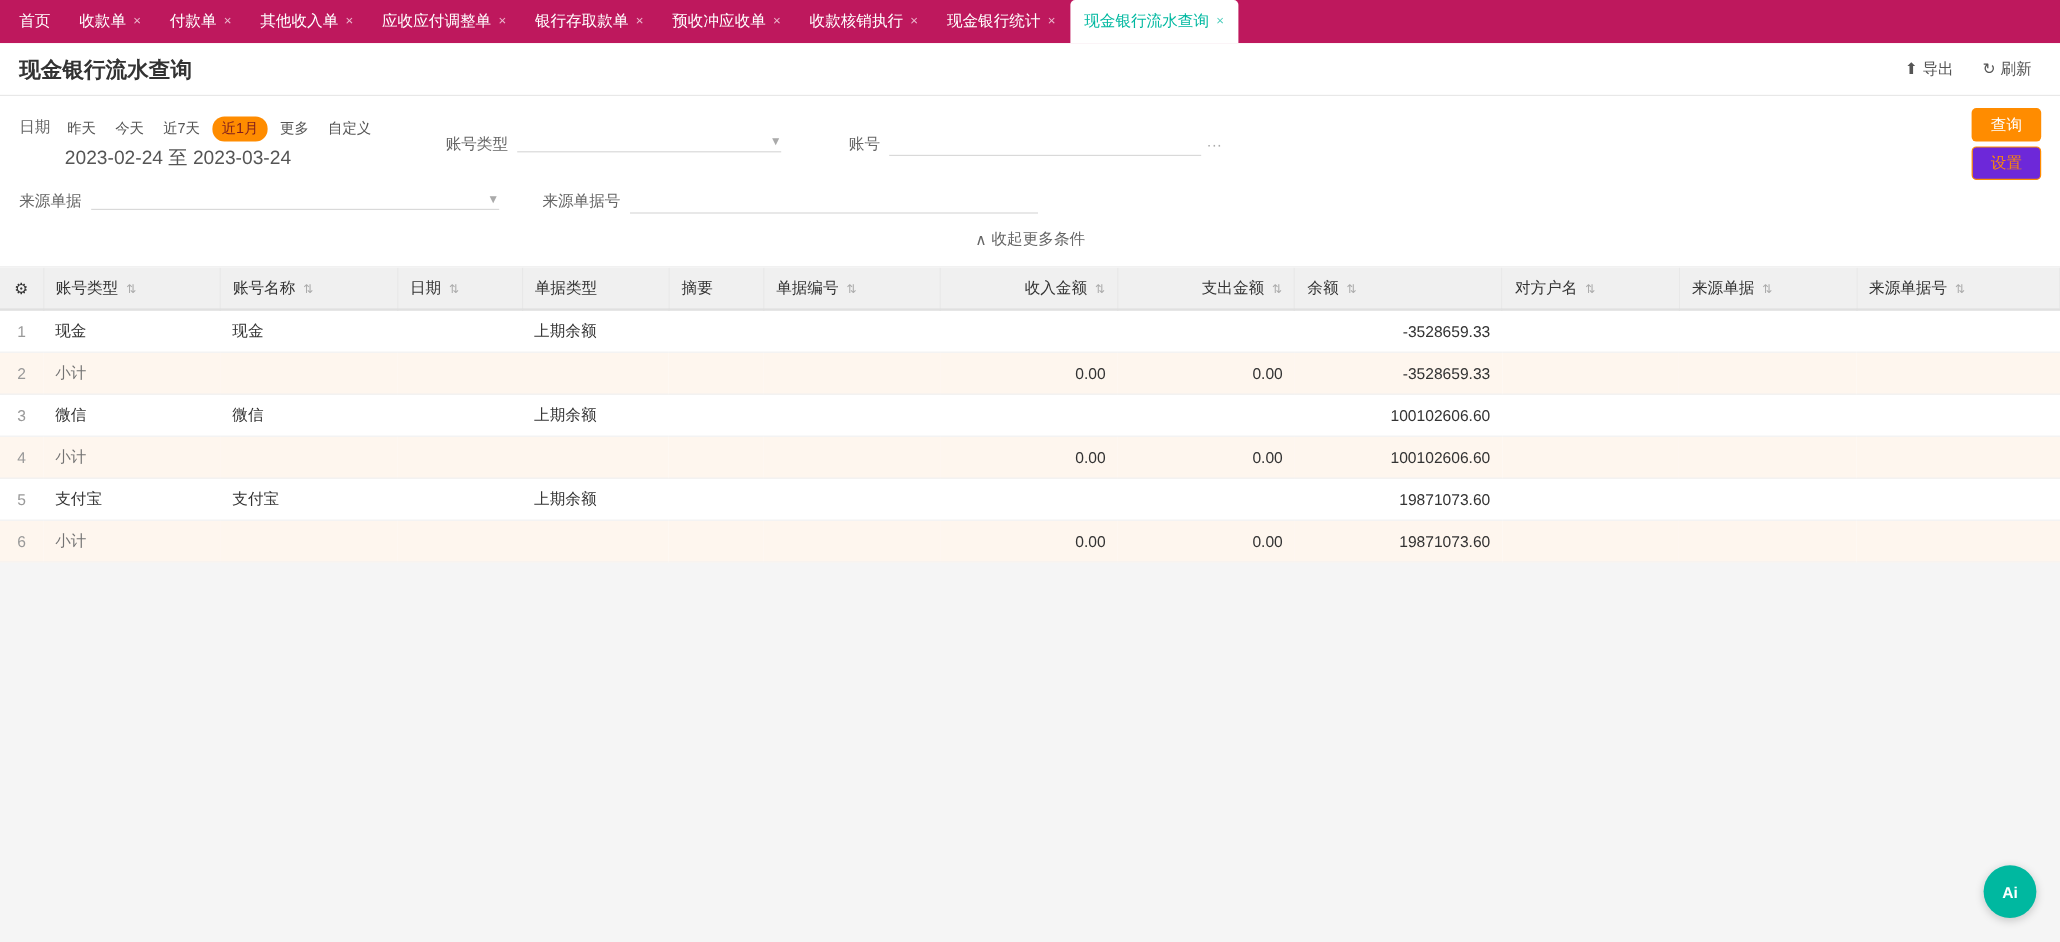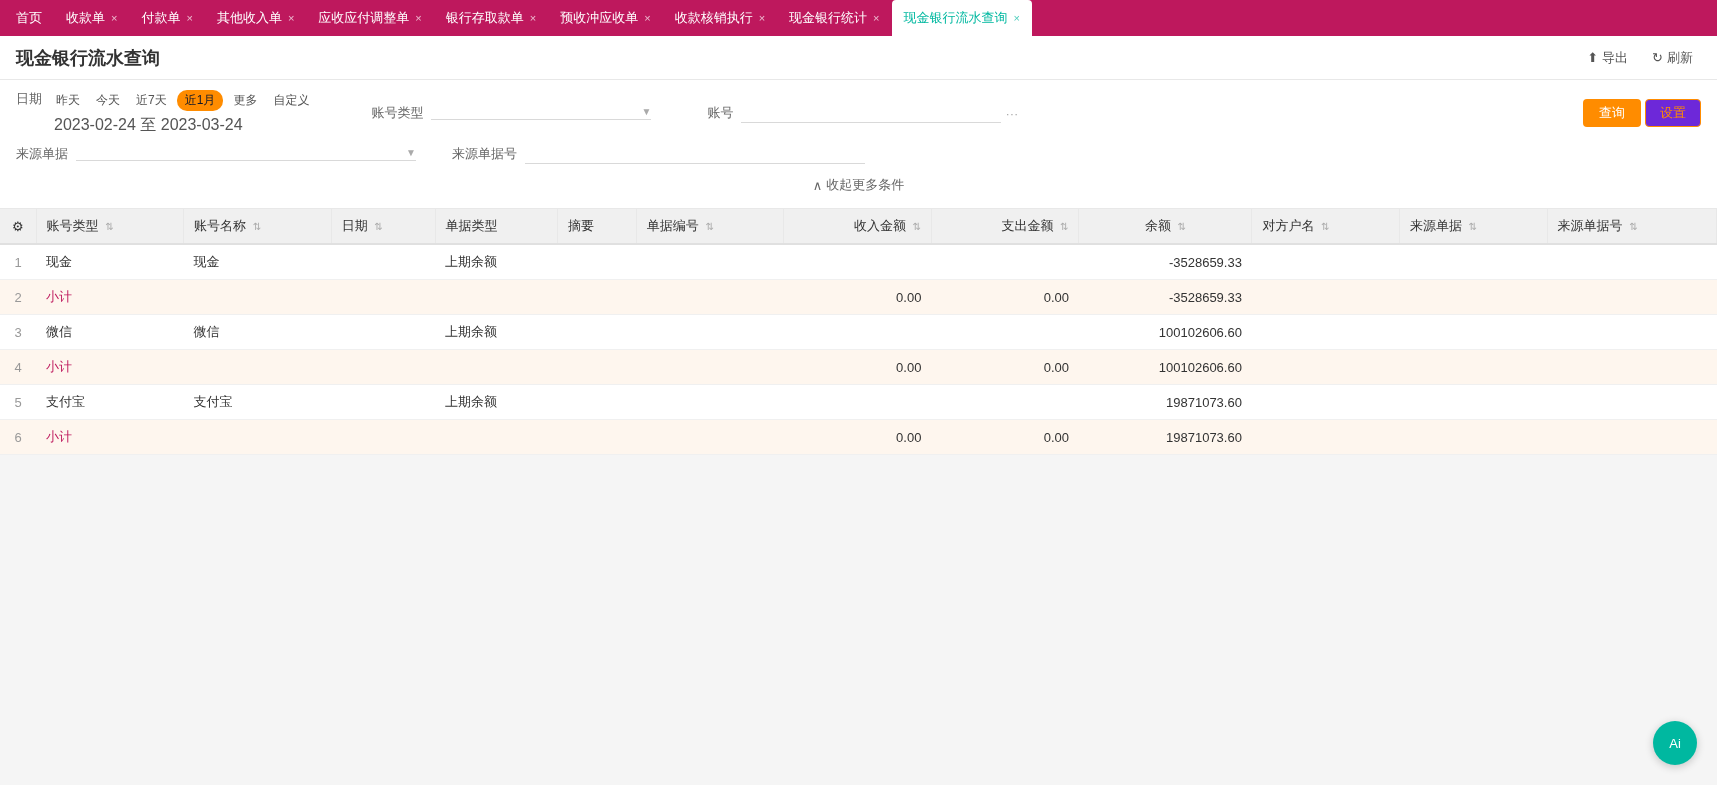--- a/index.html
+++ b/index.html
@@ -91,21 +91,21 @@
     }
     .date-shortcut {
       padding: 2px 6px;
       cursor: pointer;
       color: #555;
       font-size: 12px;
       border-radius: 3px;
     }
     .date-shortcut.active {
       background: #ff8c00;
-      color: #0f172a;
+      color: #7f1d1d;
       border-radius: 10px;
       padding: 2px 8px;
     }
     .date-range {
       color: #555;
       font-size: 16px;
       margin-left: 4px;
     }
     .filter-select {
       display: flex;
@@ -216,21 +216,21 @@
       background: #fef6ee;
     }
     tbody td {
       padding: 8px 10px;
       color: #333;
       font-size: 13px;
       white-space: nowrap;
     }
     .td-number { text-align: right; }
     .td-index { color: #999; text-align: center; width: 36px; }
-    .subtotal-label { color: #be185d; }
+    .subtotal-label { color: #737373; }
   </style>
 </head>
 <body>
 
 <nav class="top-nav">
   <div class="nav-item">
     <span>首页</span>
   </div>
   <div class="nav-item">
     <span>收款单</span>
@@ -311,21 +311,21 @@
     </div>
 
     <div style="display:flex;align-items:center;gap:8px;margin-left:40px;justify-content:center;">
       <span class="filter-label">账号</span>
       <div class="account-no-area">
         <input class="filter-input" type="text" style="width: 260px;">
         <span class="account-no-dots">···</span>
       </div>
     </div>
 
-    <div style="display:flex;flex-direction:row;gap:4px;margin-left:auto;">
+    <div style="display:flex;flex-direction:column;gap:4px;margin-left:auto;">
       <button class="btn-query">查询</button>
       <button class="btn-settings">设置</button>
     </div>
   </div>
 
   <div class="filter-row">
     <div style="display:flex;align-items:center;gap:8px;">
       <span class="filter-label">来源单据</span>
       <div class="filter-select" style="width:340px;">
         <span class="filter-select-text"></span>
@@ -372,21 +372,21 @@
           <span class="sort-icon">⇅</span>
         </th>
         <th style="text-align:right;">
           <span>收入金额</span>
           <span class="sort-icon">⇅</span>
         </th>
         <th style="text-align:right;">
           <span>支出金额</span>
           <span class="sort-icon">⇅</span>
         </th>
-        <th style="text-align:center;">
+        <th style="text-align:left;">
           <span>余额</span>
           <span class="sort-icon">⇅</span>
         </th>
         <th>
           <span>对方户名</span>
           <span class="sort-icon">⇅</span>
         </th>
         <th>
           <span>来源单据</span>
           <span class="sort-icon">⇅</span>
@@ -485,15 +485,15 @@
       <td class="td-number">0.00</td>
       <td class="td-number">19871073.60</td>
       <td></td>
       <td></td>
       <td></td>
     </tr>
       </tbody>
   </table>
 </div>
 
-<div style="position:fixed;bottom:20px;right:20px;background:#00b8a0;color:#fff;border-radius:50%;width:44px;height:44px;display:flex;align-items:center;justify-content:center;font-size:16px;font-weight:normal;cursor:pointer;box-shadow:0 2px 8px rgba(0,0,0,0.2);">
+<div style="position:fixed;bottom:20px;right:20px;background:#00b8a0;color:#fff;border-radius:50%;width:44px;height:44px;display:flex;align-items:center;justify-content:center;font-size:16px;font-weight:bold;cursor:pointer;box-shadow:0 2px 8px rgba(0,0,0,0.2);">
   <span>Ai</span>
 </div>
 
 </body></html>

